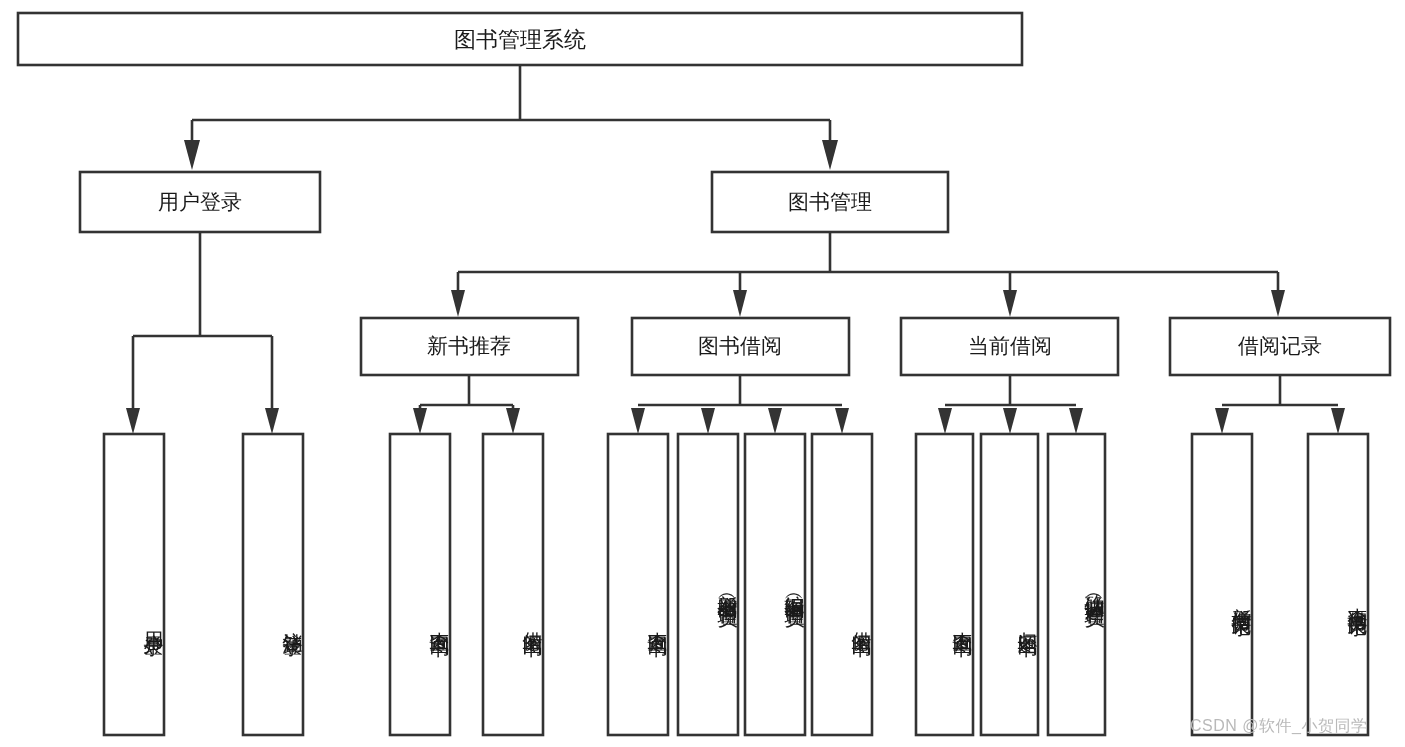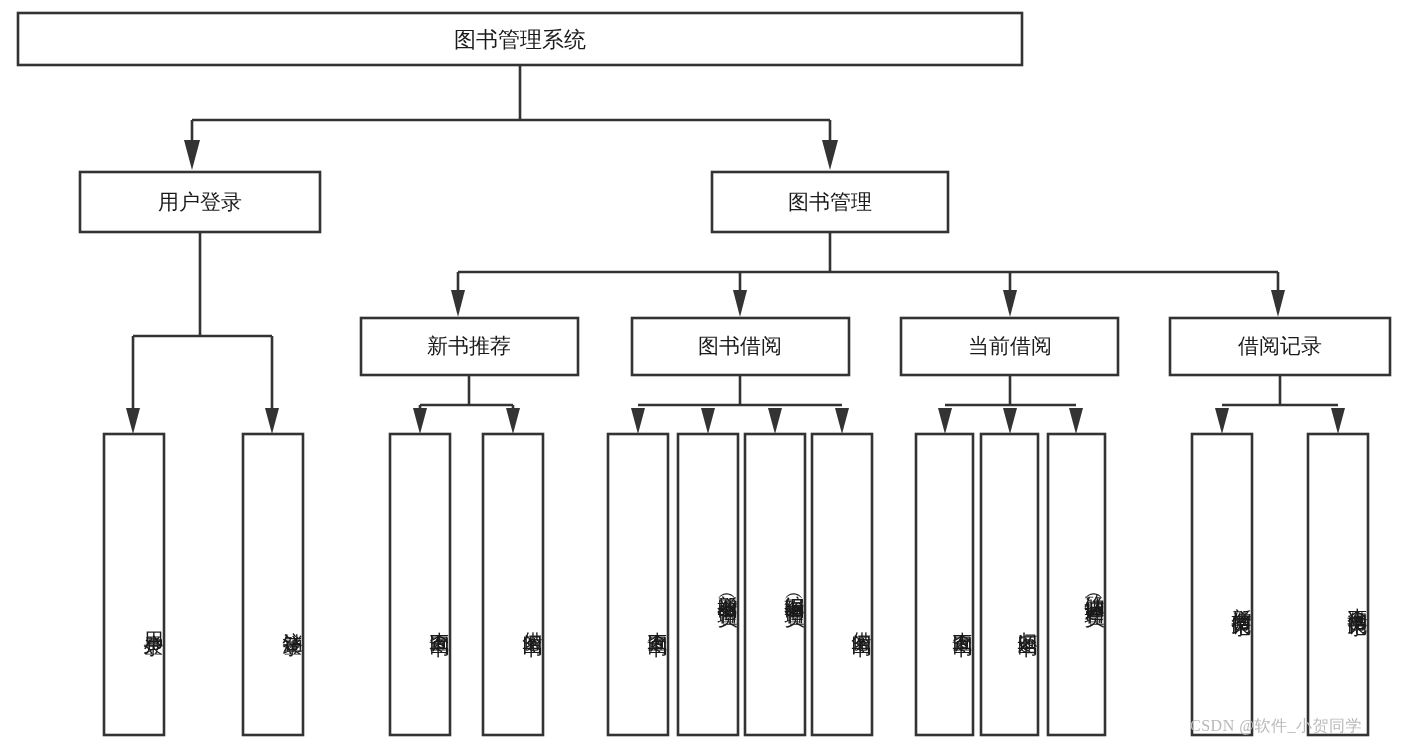--- a/index.html
+++ b/index.html
@@ -65,21 +65,21 @@
     line-height: 1.0;
     letter-spacing: 2px;
     color: #1a1a1a;
     white-space: nowrap;
     pointer-events: none;
   }
   .watermark {
     position: absolute;
     left: 1190px;
     top: 716px;
-    font-family: Liberation Serif, serif;
+    font-family: Liberation Sans, sans-serif;
     font-size: 16px;
     color: #b9b9b9;
     white-space: nowrap;
     letter-spacing: 0.5px;
   }
 </style>
 </head>
 <body>
 
 <div id="diagram-root">

